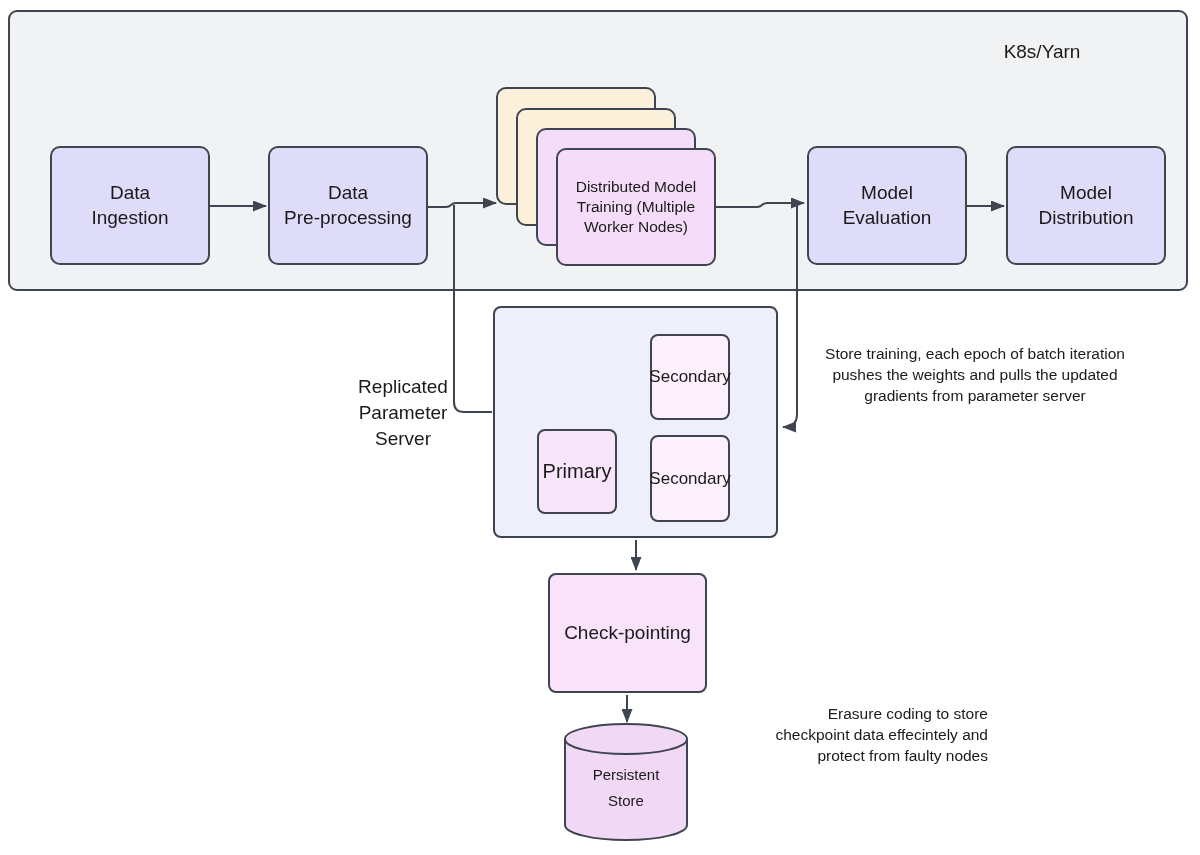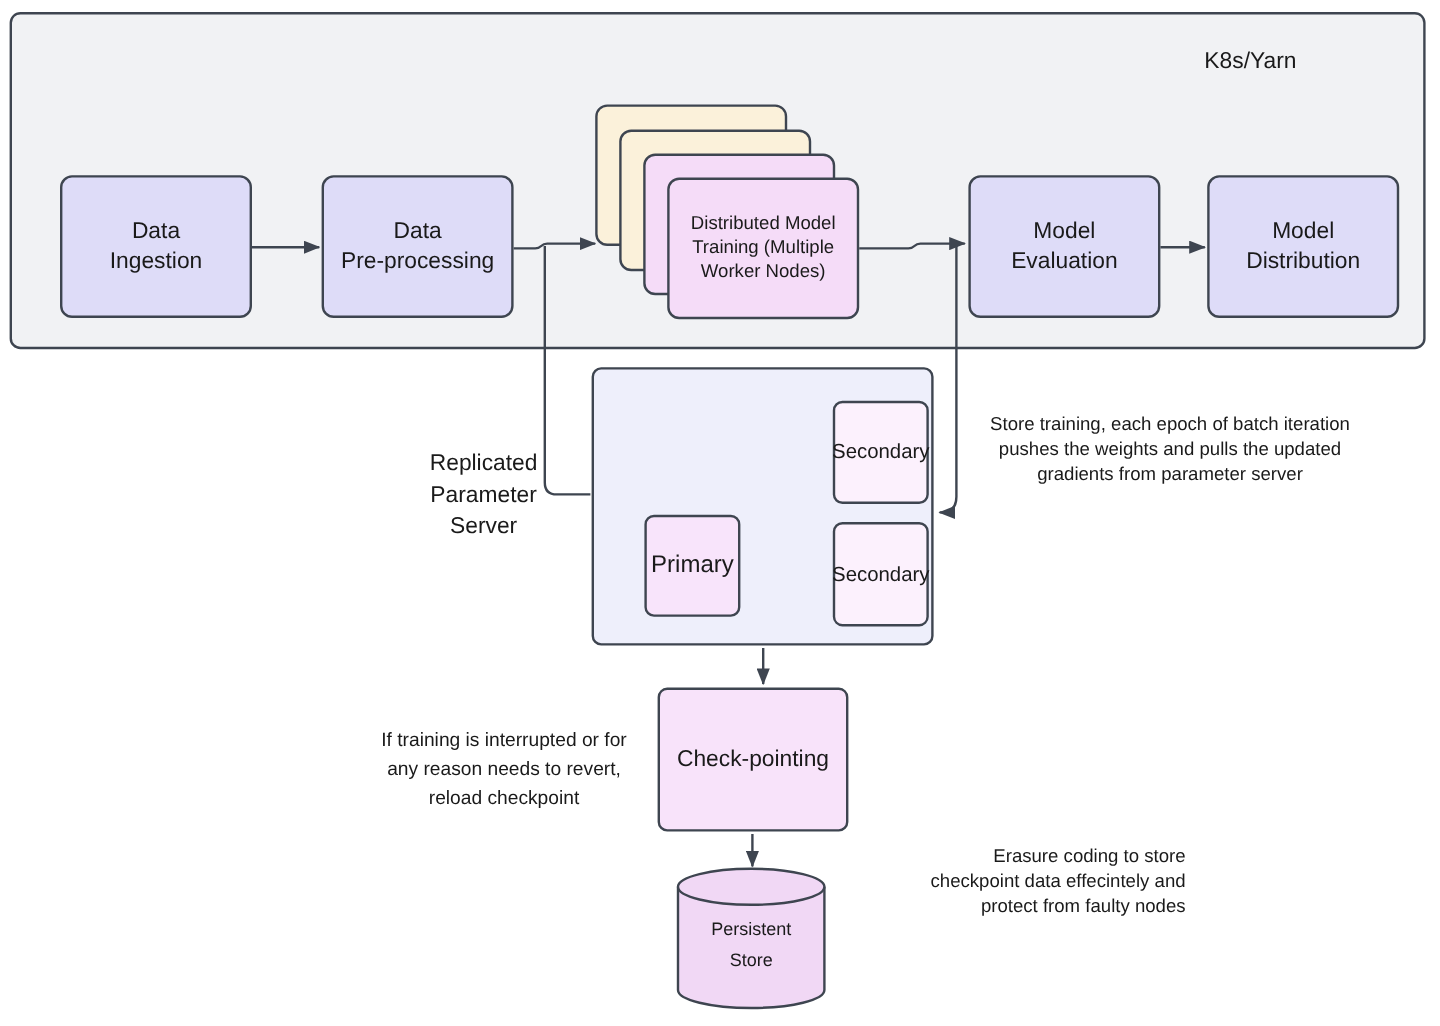--- a/index.html
+++ b/index.html
@@ -24,21 +24,21 @@
   }
   .lavender{background:var(--lavender-fill);}
   .cream{background:var(--cream-fill);}
   .pink{background:var(--pink-fill);}
   .pinklight{background:var(--pink-light-fill);}
   .primaryfill{background:var(--primary-fill);margin-top:44px;}
   .paramfill{background:var(--param-container-fill);border-radius:8px;}
   .checkfill{background:var(--checkpoint-fill);border-radius:8px;}
   .f19{font-size:19px;}
   .f20{font-size:20px;}
-  .f17{font-size:17px;margin-left:44px;}
+  .f17{font-size:17px;}
   .f15{font-size:15.5px;}
   .label{
     position:absolute;text-align:center;white-space:pre-line;color:var(--text);
   }
   .svglayer{position:absolute;left:0;top:0;pointer-events:none;}
   .edge{stroke:var(--stroke);stroke-width:2;fill:none;}
   .cyl{fill:var(--cylinder-fill);stroke:var(--stroke);stroke-width:2;}
 </style>
 </head>
 <body>
@@ -91,23 +91,20 @@
 Server</div>
   <div class="node primaryfill f20" style="left:537px;top:385px;width:80px;height:85px;border-radius:8px;">Primary</div>
   <div class="node pinklight f17" style="left:650px;top:334px;width:80px;height:86px;border-radius:8px;">Secondary</div>
   <div class="node pinklight f17" style="left:650px;top:435px;width:80px;height:87px;border-radius:8px;">Secondary</div>
 
   <div class="label f15" style="left:800px;top:343px;width:350px;line-height:21px;">Store training, each epoch of batch iteration
 pushes the weights and pulls the updated
 gradients from parameter server</div>
 
   <div class="node checkfill f19" style="left:548px;top:573px;width:159px;height:120px;">Check-pointing</div>
-  <div class="label" style="left:292px;top:606px;width:256px;font-size:16px;line-height:24px;">If training is interrupted or for
-any reason needs to revert,
-reload checkpoint</div>
 
   <div class="label" style="left:566px;top:762px;width:120px;font-size:15px;line-height:26px;">Persistent
 Store</div>
   <div class="label f15" style="left:712px;top:703px;width:276px;line-height:21px;text-align:right;">Erasure coding to store
 checkpoint data effecintely and
 protect from faulty nodes</div>
 
 </div>
 
 </body></html>

